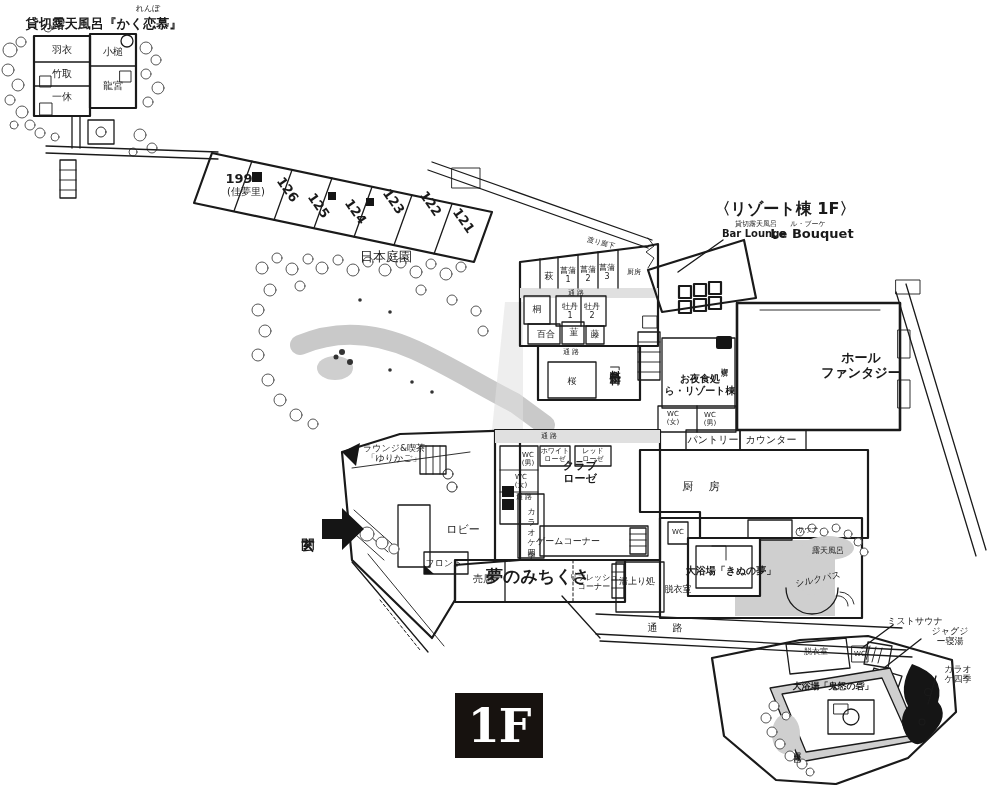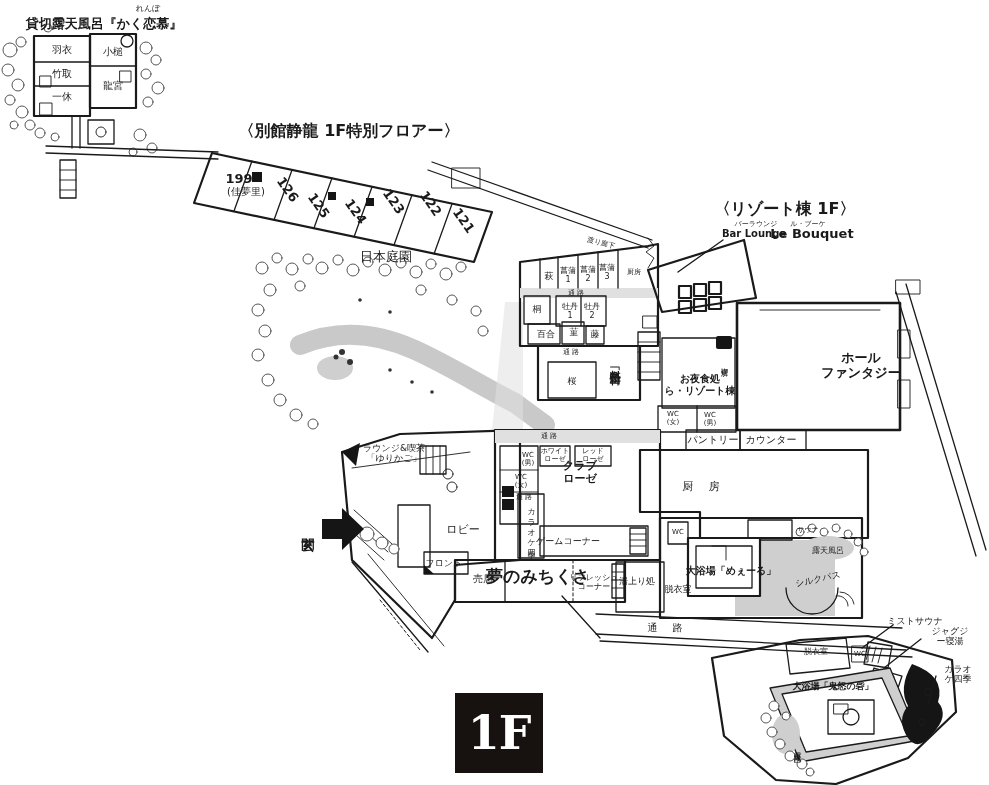--- a/index.html
+++ b/index.html
@@ -18,21 +18,21 @@
   svg .rock{fill:#333;stroke:none}
   svg .pond{stroke:#c9c9c9;stroke-width:20;fill:none}
   svg .dash{stroke-dasharray:3 2.5;stroke-width:1}
   .lb{position:absolute;transform:translate(-50%,-50%);white-space:pre-line;text-align:center;
       line-height:1.15;color:#1a1a1a;}
   .b{font-weight:700}
   .s7{font-size:7px}.s8{font-size:8px}.s9{font-size:9px}.s10{font-size:10px}
   .s11{font-size:11px}.s12{font-size:17px}.s13{font-size:13px}.s16{font-size:16px}
   .v{writing-mode:vertical-rl;text-orientation:upright;letter-spacing:1px}
   .ls{letter-spacing:6px}
-  #floorBadge{position:absolute;left:455px;top:693px;width:88px;height:80px;background:#17120f;
+  #floorBadge{position:absolute;left:455px;top:693px;width:88px;height:65px;background:#17120f;
       color:#fff;display:flex;align-items:center;justify-content:center;
       font-family:"DejaVu Serif","Liberation Serif",serif;font-size:46px;font-weight:700;letter-spacing:-1px;}
 </style>
 </head>
 <body>
 
 <div id="stage">
 
 <svg width="989" height="785" viewBox="0 0 989 785">
 
@@ -323,34 +323,33 @@
 </svg>
 
 <div class="lb s13 b" style="left:104px;top:24px">貸切露天風呂『かく恋慕』</div>
 <div class="lb s8" style="left:148px;top:9px">れんぼ</div>
 <div class="lb s10" style="left:62px;top:50px">羽衣</div>
 <div class="lb s10" style="left:62px;top:74px">竹取</div>
 <div class="lb s10" style="left:62px;top:97px">一休</div>
 <div class="lb s10" style="left:113px;top:52px">小槌</div>
 <div class="lb s10" style="left:113px;top:86px">龍宮</div>
 
-<div class="lb s16 b" style="left:349px;top:131px">〈別館静龍 1F特別フロアー〉</div>
 <div class="lb s13 b" style="left:239px;top:179px">199</div>
 <div class="lb s10" style="left:246px;top:192px">(佳夢里)</div>
 <div class="lb s13 b" style="left:287px;top:190px;transform:translate(-50%,-50%) rotate(55deg)">126</div>
 <div class="lb s13 b" style="left:318px;top:206px;transform:translate(-50%,-50%) rotate(55deg)">125</div>
 <div class="lb s13 b" style="left:355px;top:212px;transform:translate(-50%,-50%) rotate(55deg)">124</div>
 <div class="lb s13 b" style="left:393px;top:202px;transform:translate(-50%,-50%) rotate(55deg)">123</div>
 <div class="lb s13 b" style="left:430px;top:204px;transform:translate(-50%,-50%) rotate(55deg)">122</div>
 <div class="lb s13 b" style="left:463px;top:221px;transform:translate(-50%,-50%) rotate(55deg)">121</div>
 
 <div class="lb s13" style="left:386px;top:257px">日本庭園</div>
 
 <div class="lb s16 b" style="left:785px;top:209px">〈リゾート棟 1F〉</div>
-<div class="lb s7" style="left:756px;top:224px">バーラウンジ</div>
+<div class="lb s7" style="left:756px;top:224px">貸切露天風呂</div>
 <div class="lb s10 b" style="left:754px;top:234px">Bar Lounge</div>
 <div class="lb s7" style="left:808px;top:224px">ル・ブーケ</div>
 <div class="lb s13 b" style="left:812px;top:234px">Le Bouquet</div>
 <div class="lb s7" style="left:601px;top:243px;transform:translate(-50%,-50%) rotate(14deg)">渡り廊下</div>
 
 <div class="lb s9" style="left:549px;top:276px">萩</div>
 <div class="lb s8" style="left:568px;top:275px">菖蒲
 1</div>
 <div class="lb s8" style="left:588px;top:274px">菖蒲
 2</div>
@@ -407,21 +406,21 @@
 <div class="lb s10" style="left:483px;top:579px">売店</div>
 <div class="lb s12 b" style="left:538px;top:577px">夢のみちくさ</div>
 <div class="lb s8" style="left:594px;top:582px">リフレッシュ
 コーナー</div>
 
 <div class="lb s9" style="left:637px;top:581px">湯上り処</div>
 <div class="lb s9" style="left:678px;top:589px">脱衣室</div>
 <div class="lb s7" style="left:678px;top:532px">WC</div>
 <div class="lb s7" style="left:808px;top:530px">サウナ</div>
 <div class="lb s8" style="left:828px;top:551px">露天風呂</div>
-<div class="lb s10 b" style="left:731px;top:571px">大浴場「めぇーる」</div>
+<div class="lb s10 b" style="left:731px;top:571px">大浴場「きぬの夢」</div>
 <div class="lb s9" style="left:818px;top:579px;transform:translate(-50%,-50%) rotate(-12deg)">シルクバス</div>
 
 <div class="lb s10 ls" style="left:668px;top:628px">通 路</div>
 
 <div class="lb s9" style="left:915px;top:621px">ミストサウナ</div>
 <div class="lb s9" style="left:950px;top:636px">ジャグジー寝湯</div>
 <div class="lb s9" style="left:958px;top:674px">カラオケ四季</div>
 <div class="lb s8" style="left:816px;top:652px">脱衣室</div>
 <div class="lb s7" style="left:860px;top:654px">WC</div>
 <div class="lb s9 b" style="left:833px;top:686px">大浴場「鬼怒の砦」</div>

